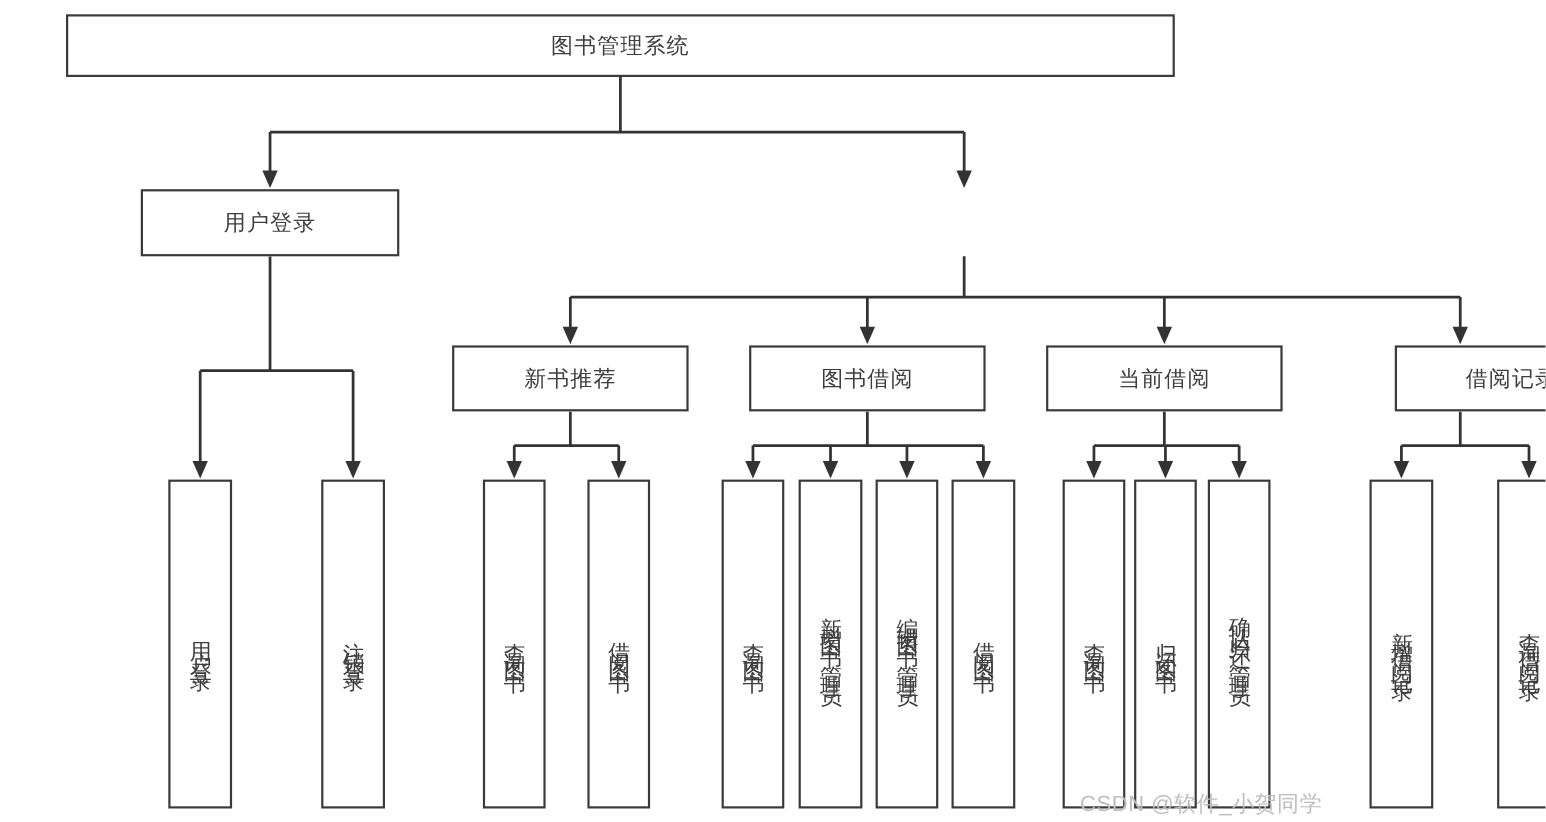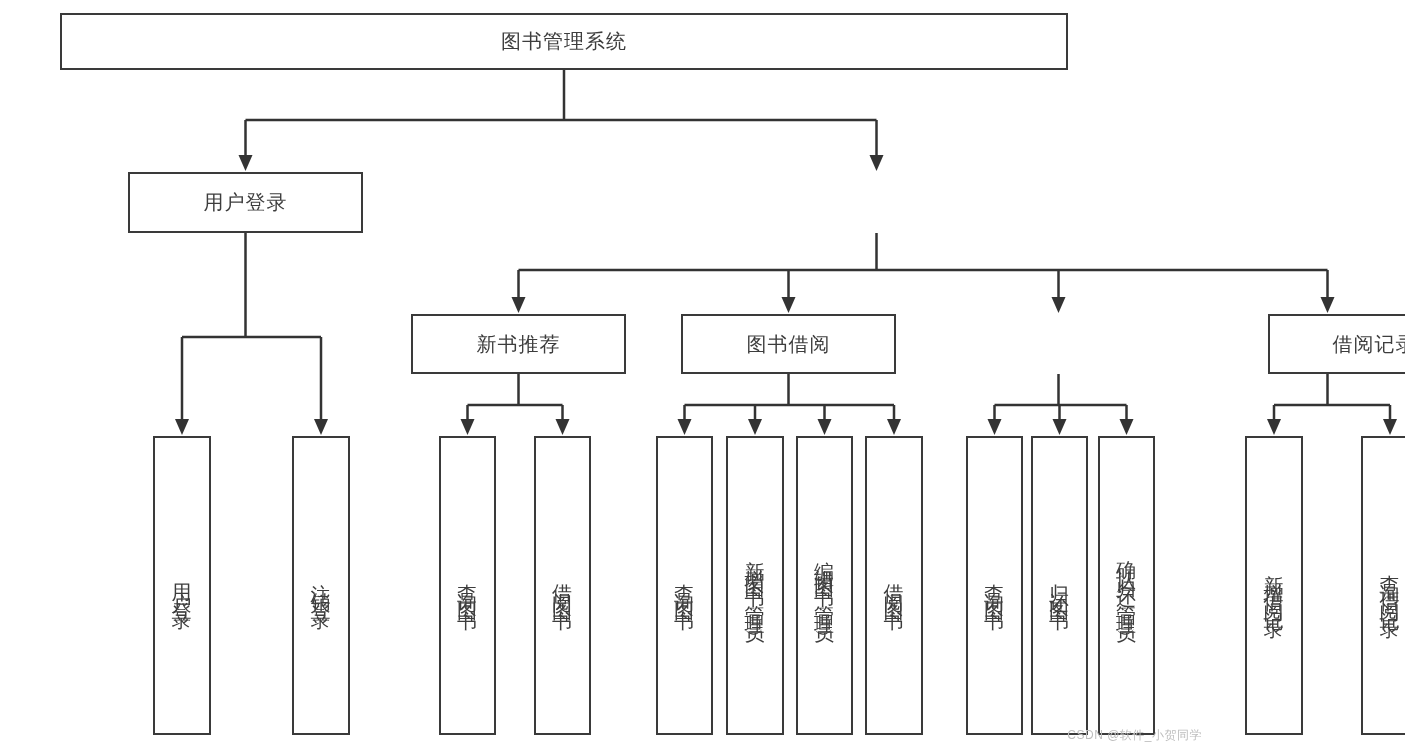--- a/index.html
+++ b/index.html
@@ -57,21 +57,21 @@
   .l-g4b { left: 983px;  width: 57px; }
   .l-g4c { left: 1050px; width: 57px; }
   .l-g5a { left: 1197px; width: 58px; }
   .l-g5b { left: 1313px; width: 58px; }
 
   .watermark {
     position: absolute;
     right: 8px;
     bottom: 3px;
     color: #bdbdbd;
-    font-size: 12px;
+    font-size: 20px;
     letter-spacing: 0.5px;
     z-index: 5;
   }
 </style>
 </head>
 <body>
 
 <div id="diagram">
 
   <svg class="wires" width="1405" height="747" viewBox="0 0 1405 747">
@@ -113,20 +113,21 @@
       <polygon points="1335,419 1349,419 1342,435"></polygon>
     </g>
   </svg>
 
   <div class="box n-root">图书管理系统</div>
 
   <div class="box n-user-login">用户登录</div>
 
   <div class="box n-bookborrow">图书借阅</div>
   <div class="box n-newbook">新书推荐</div>
+  <div class="box n-currentborrow">当前借阅</div>
   <div class="box n-borrowrecord">借阅记录</div>
 
   <div class="box vbox l-g1a">用户登录</div>
   <div class="box vbox l-g1b">注销登录</div>
 
   <div class="box vbox l-g2a">查询图书</div>
   <div class="box vbox l-g2b">借阅图书</div>
 
   <div class="box vbox l-g3a">查询图书</div>
   <div class="box vbox l-g3b">新增图书（管理员）</div>

